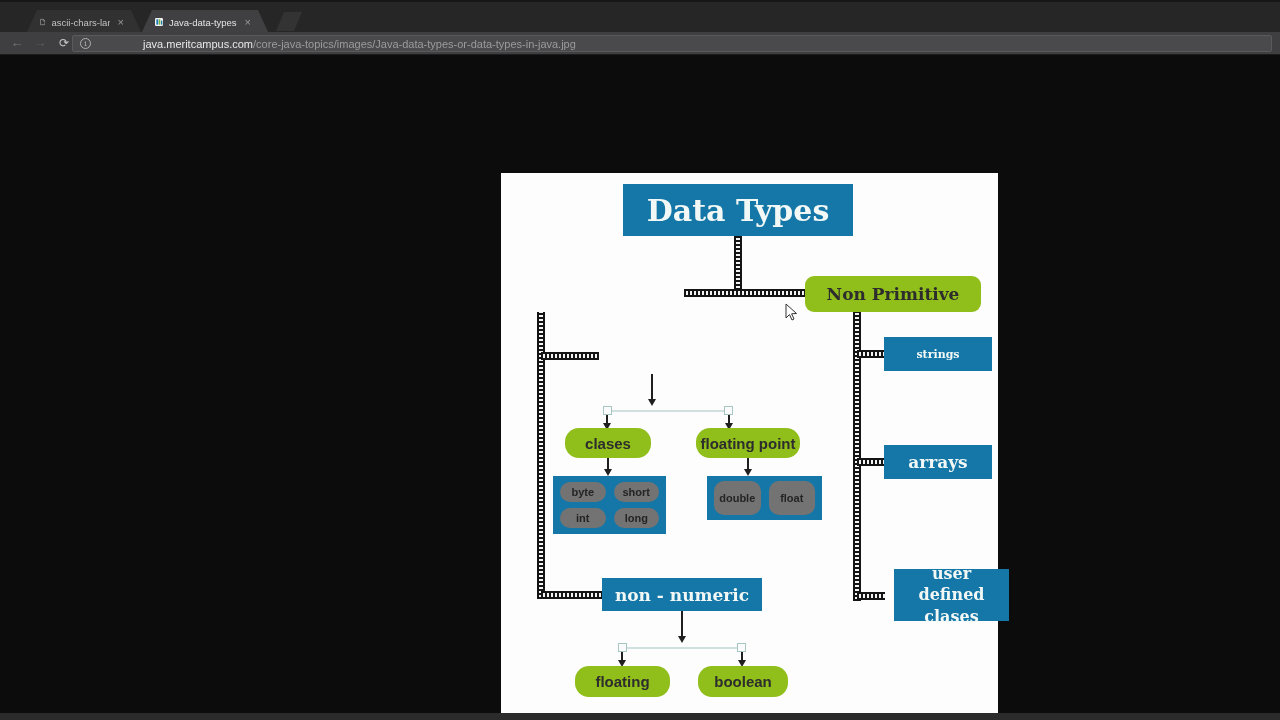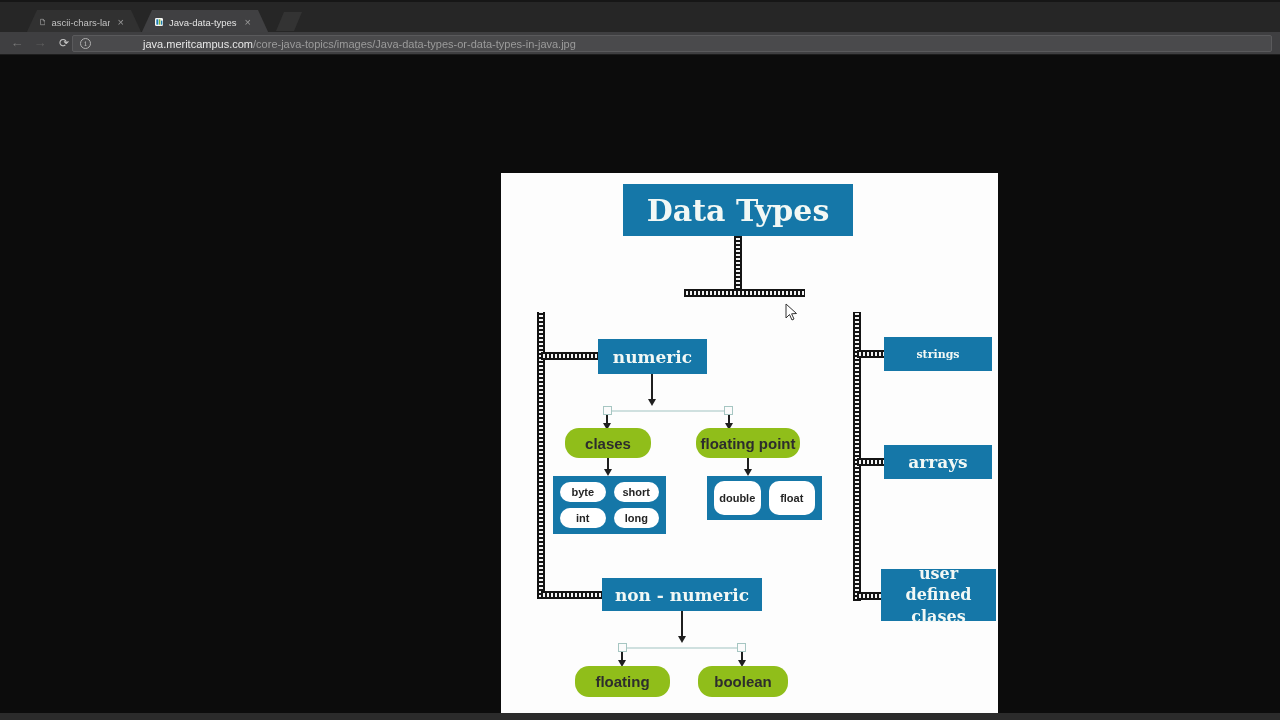--- a/index.html
+++ b/index.html
@@ -76,21 +76,21 @@
   .handle { position:absolute; top:-4px; width:9px; height:9px;
             background:#fbfbfb; border:1.5px solid #a6c6c2; }
   .handle.left  { left:-4px; }
   .handle.right { right:-4px; }
 
   
   .pillbox { position:absolute; background:#1577a8; display:grid; }
   .pillbox.four { grid-template-columns:1fr 1fr; grid-template-rows:1fr 1fr;
                   gap:6px 8px; padding:6px 7px; }
   .pillbox.two  { grid-template-columns:1fr 1fr; gap:0 8px; padding:5px 7px; }
-  .pill { background:#ffffff; color:#242424; border-radius:10px;
+  .pill { background:#737373; color:#242424; border-radius:10px;
           display:flex; align-items:center; justify-content:center;
           font-size:11px; font-family:"Liberation Sans", sans-serif; }
 
   #cursor { position:absolute; left:284px; top:130px; }
 </style>
 </head>
 <body>
 
 <div id="screen">
 
@@ -134,22 +134,22 @@
       <div class="track-v" style="left:36px;  top:139px; height:287px;"></div>
       <div class="track-h" style="left:40px;  top:179px; width:58px;"></div>
       <div class="track-h" style="left:40px;  top:418px; width:62px;"></div>
       <div class="track-v" style="left:352px; top:139px; height:289px;"></div>
       <div class="track-h" style="left:356px; top:177px; width:28px;"></div>
       <div class="track-h" style="left:356px; top:285px; width:28px;"></div>
       <div class="track-h" style="left:356px; top:419px; width:28px;"></div>
 
       <div class="bluebox" style="left:122px; top:11px; width:230px; height:52px; font-size:30px;">Data Types</div>
 
+      <div class="greenbox serif" style="left:304px; top:103px; width:176px; height:36px; border-radius:9px; font-size:17px;">Non Primitive</div>
 
-      <div class="bluebox" style="left:97px; top:166px; width:109px; height:35px; font-size:17px;">numeric</div>
       <div class="varrow" style="left:150px; top:201px; height:26px;"></div>
       <div class="hline" style="left:106px; top:237px; width:122px;">
         <span class="handle left"></span>
         <span class="handle right"></span>
       </div>
       <div class="varrow" style="left:105px; top:242px; height:9px;"></div>
       <div class="varrow" style="left:227px; top:242px; height:9px;"></div>
 
       <div class="greenbox sans" style="left:64px; top:255px; width:86px; height:30px; border-radius:14px; font-size:15px;">clases</div>
       <div class="greenbox sans" style="left:195px; top:255px; width:104px; height:30px; border-radius:14px; font-size:15px;">floating point</div>
@@ -175,21 +175,21 @@
         <span class="handle right"></span>
       </div>
       <div class="varrow" style="left:120px; top:479px; height:9px;"></div>
       <div class="varrow" style="left:240px; top:479px; height:9px;"></div>
 
       <div class="greenbox sans" style="left:74px; top:493px; width:95px; height:31px; border-radius:14px; font-size:15px;">floating</div>
       <div class="greenbox sans" style="left:197px; top:493px; width:90px; height:31px; border-radius:14px; font-size:15px;">boolean</div>
 
       <div class="bluebox" style="left:383px; top:164px; width:108px; height:34px; font-size:11px;">strings</div>
       <div class="bluebox" style="left:383px; top:272px; width:108px; height:34px; font-size:17px;">arrays</div>
-      <div class="bluebox" style="left:380px; top:396px; width:115px; height:52px; font-size:16px; line-height:1.35; padding:0 6px;">user defined clases</div>
+      <div class="bluebox" style="left:393px; top:396px; width:115px; height:52px; font-size:16px; line-height:1.35; padding:0 6px;">user defined clases</div>
 
       <svg id="cursor" width="13" height="19" viewBox="0 0 13 19">
         <path d="M1 1 L1 15 L4.5 11.5 L7 17 L9 16 L6.6 10.8 L11.5 10.5 Z" fill="#ffffff" stroke="#333333" stroke-width="1"></path>
       </svg>
 
     </div>
   </div>
 
   <div id="bottom-strip"></div>
 </div>

